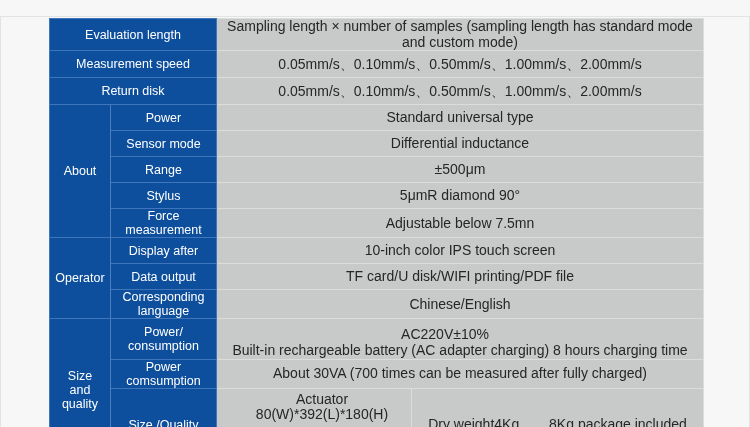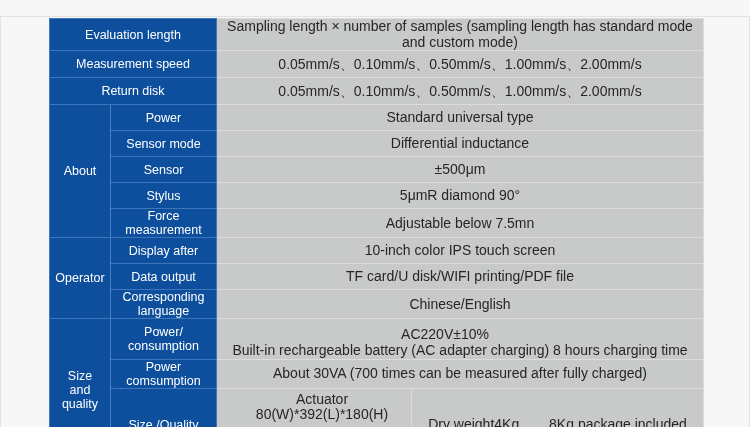--- a/index.html
+++ b/index.html
@@ -102,21 +102,21 @@
       <tr>
         <td class="blue grp" rowspan="5">About</td>
         <td class="blue" style="height:25px">Power</td>
         <td class="gray" colspan="2">Standard universal type</td>
       </tr>
       <tr>
         <td class="blue" style="height:25px">Sensor mode</td>
         <td class="gray" colspan="2">Differential inductance</td>
       </tr>
       <tr>
-        <td class="blue" style="height:25px">Sensor</td>
+        <td class="blue" style="height:25px">Range</td>
         <td class="gray" colspan="2">±500μm</td>
       </tr>
       <tr>
         <td class="blue" style="height:25px">Stylus</td>
         <td class="gray" colspan="2">5μmR diamond 90°</td>
       </tr>
       <tr>
         <td class="blue" style="height:25px">
           <span class="two-line">Force</span>
           <span class="two-line">measurement</span>

